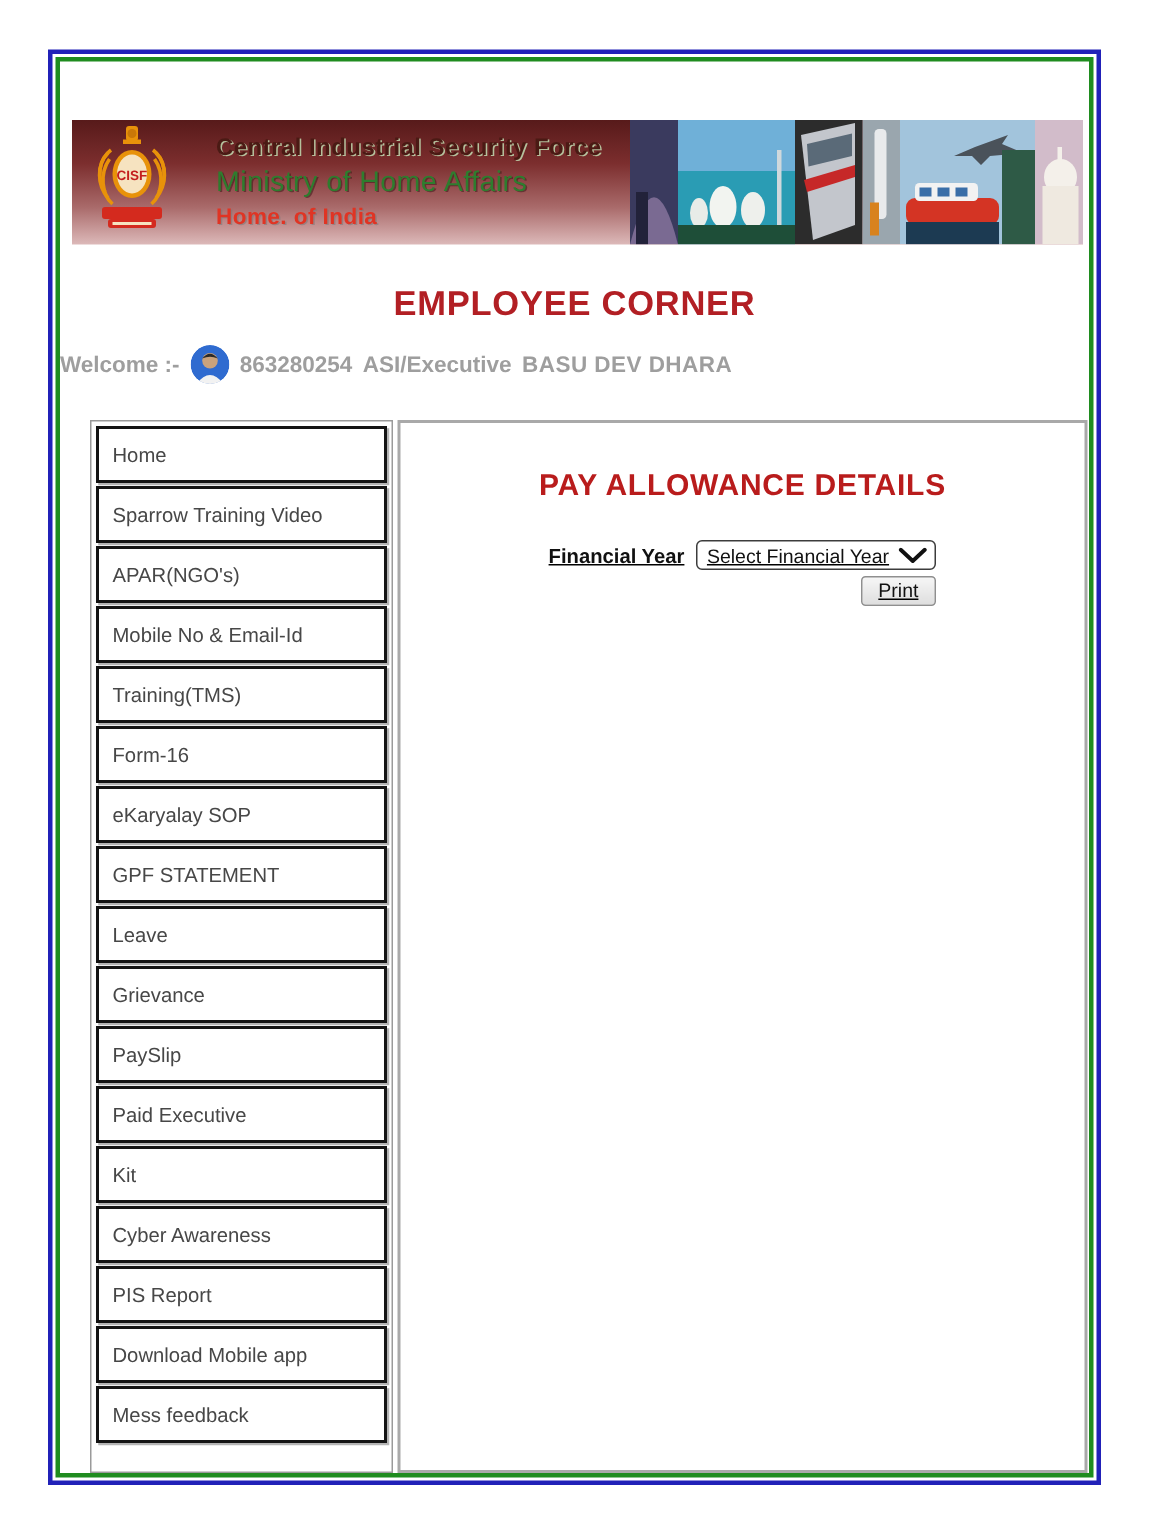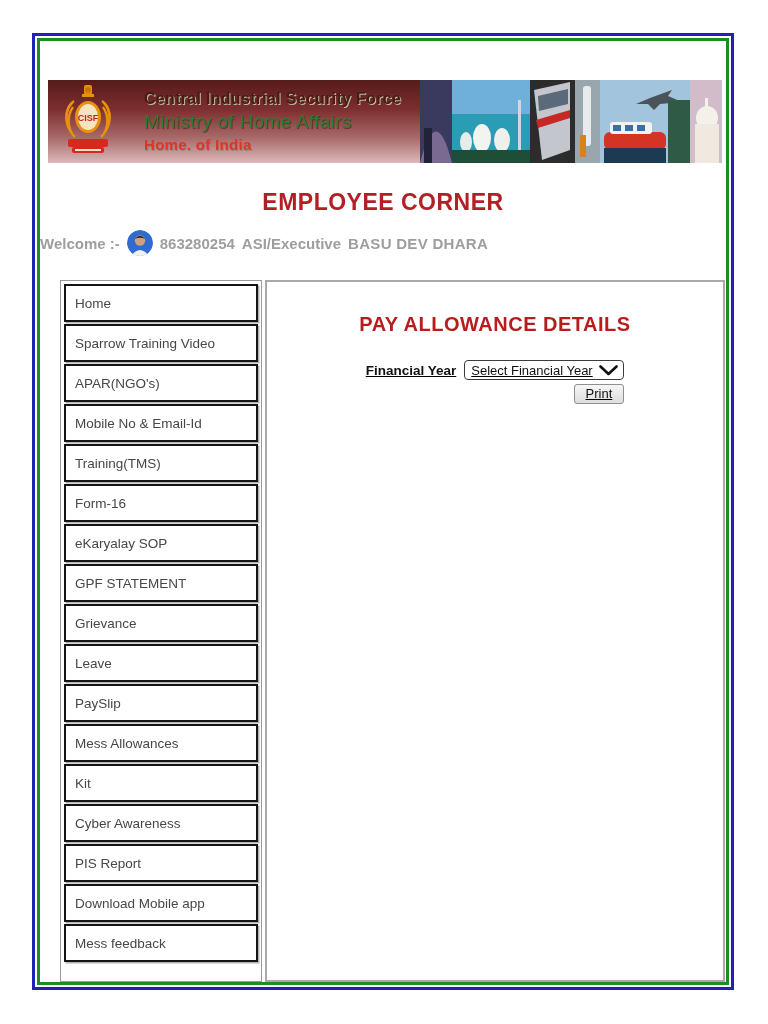--- a/index.html
+++ b/index.html
@@ -268,24 +268,24 @@
       <div class="columns">
         <div class="sidebar">
             <div class="menu-item">Home</div>
             <div class="menu-item">Sparrow Training Video</div>
             <div class="menu-item">APAR(NGO's)</div>
             <div class="menu-item">Mobile No &amp; Email-Id</div>
             <div class="menu-item">Training(TMS)</div>
             <div class="menu-item">Form-16</div>
             <div class="menu-item">eKaryalay SOP</div>
             <div class="menu-item">GPF STATEMENT</div>
+            <div class="menu-item">Leave</div>
             <div class="menu-item">Grievance</div>
-            <div class="menu-item">Leave</div>
             <div class="menu-item">PaySlip</div>
-            <div class="menu-item">Mess Allowances</div>
+            <div class="menu-item">Paid Executive</div>
             <div class="menu-item">Kit</div>
             <div class="menu-item">Cyber Awareness</div>
             <div class="menu-item">PIS Report</div>
             <div class="menu-item">Download Mobile app</div>
             <div class="menu-item">Mess feedback</div>
           </div>
 
         <div class="main-panel">
           <div class="main-title">PAY ALLOWANCE DETAILS</div>
           <div class="form-grid">

